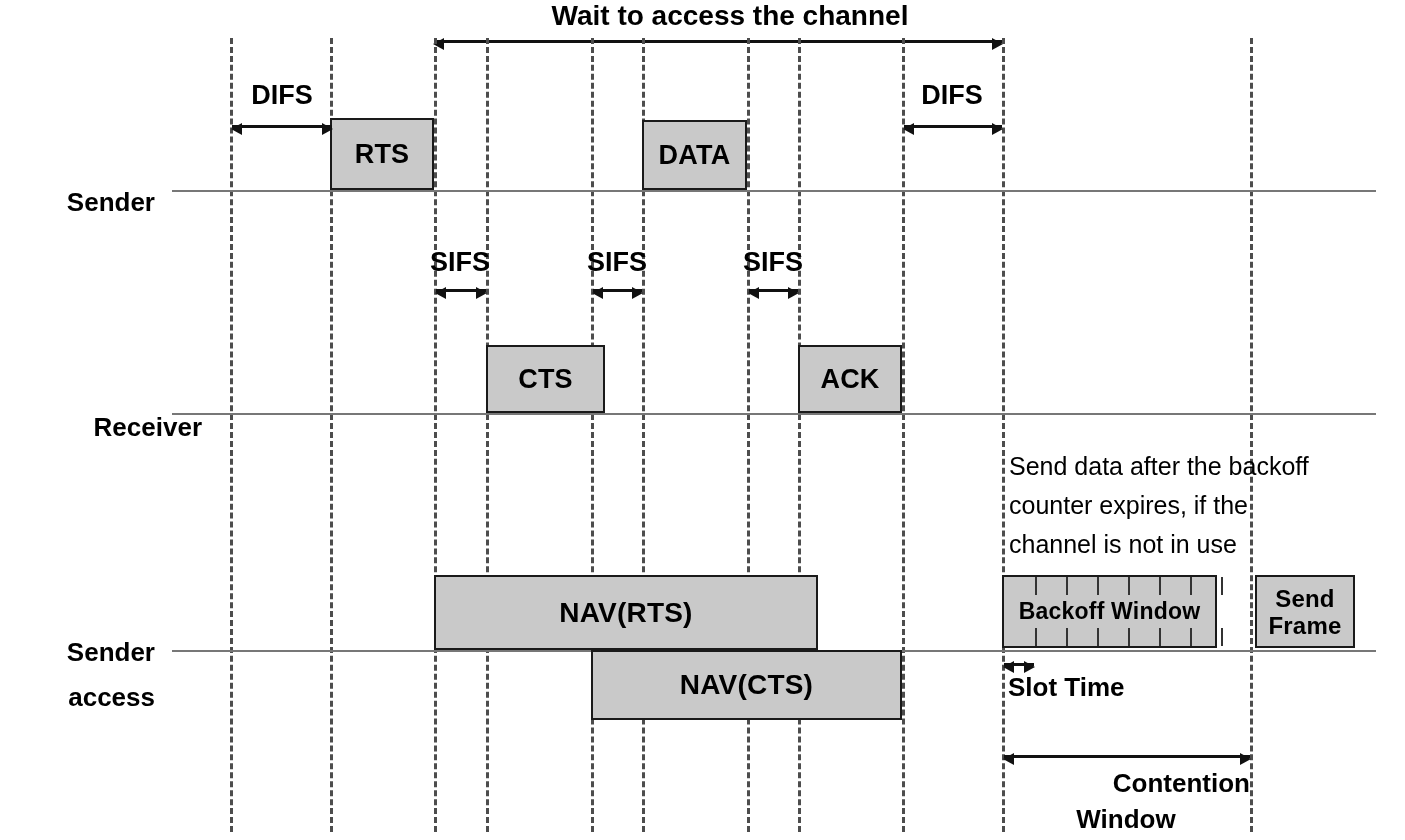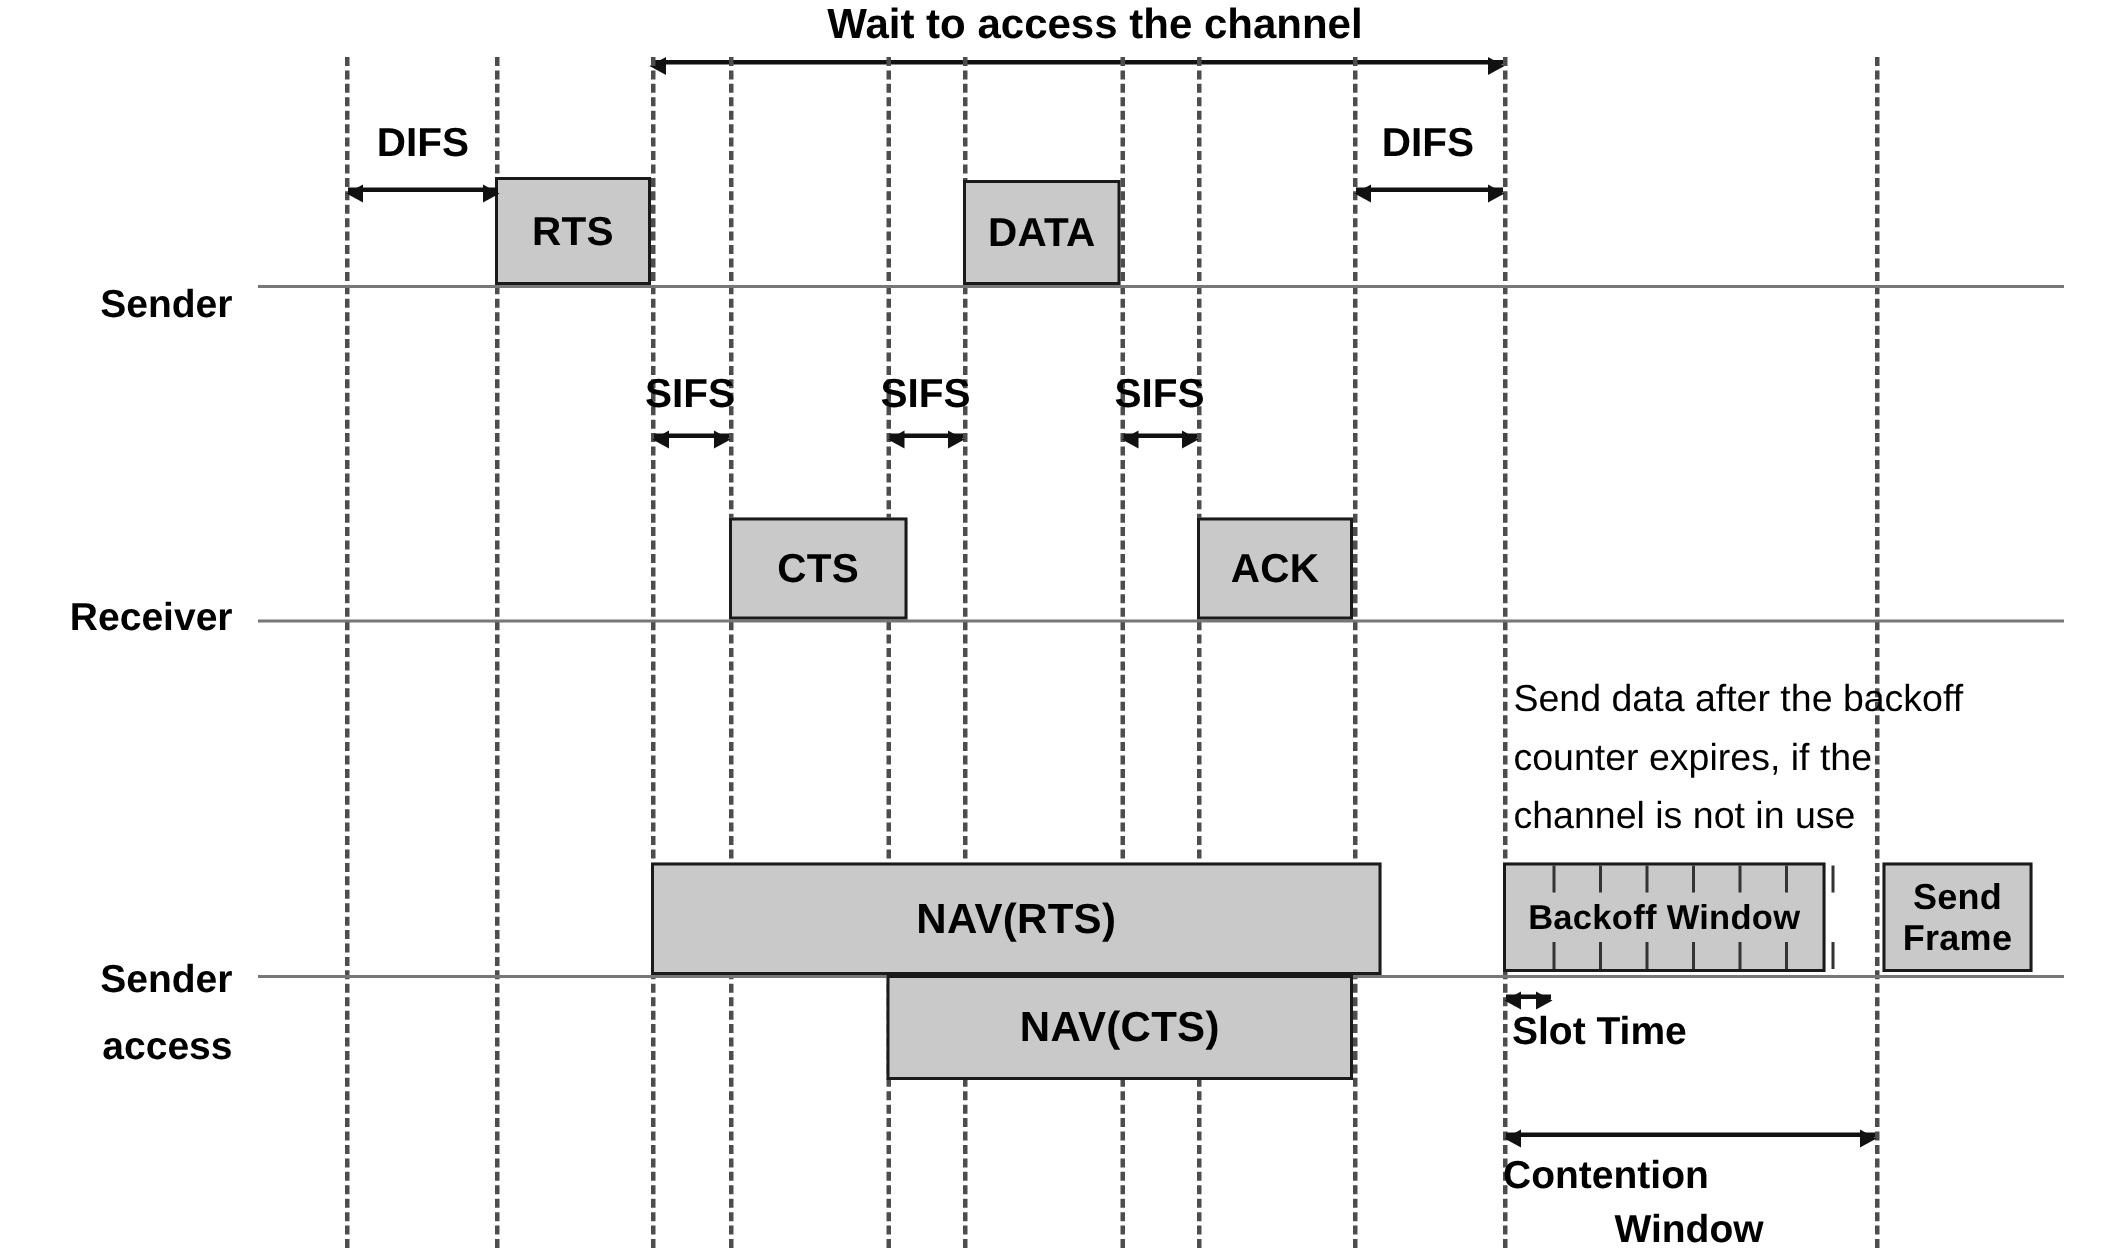--- a/index.html
+++ b/index.html
@@ -52,21 +52,21 @@
   <div class="vline" style="left:798px;top:38px;height:794px;"></div>
   <div class="vline" style="left:902px;top:38px;height:794px;"></div>
   <div class="vline" style="left:1002px;top:38px;height:794px;"></div>
   <div class="vline" style="left:1250px;top:38px;height:794px;"></div>
 
   <div class="baseline" style="left:172px;top:190px;width:1204px;"></div>
   <div class="baseline" style="left:172px;top:413px;width:1204px;"></div>
   <div class="baseline" style="left:172px;top:650px;width:1204px;"></div>
 
   <div class="rowlabel" style="left:0px;top:187px;width:155px;">Sender</div>
-  <div class="rowlabel" style="left:0px;top:396px;width:155px;">Receiver</div>
+  <div class="rowlabel" style="left:0px;top:412px;width:155px;padding-left:47px;">Receiver</div>
   <div class="rowlabel" style="left:0px;top:637px;width:155px;">Sender</div>
   <div class="rowlabel" style="left:0px;top:682px;width:155px;">access</div>
 
   <div class="frame" style="left:330px;top:118px;width:104px;height:72px;">
     <span style="font-size:27px;">RTS</span>
   </div>
 
   <div class="frame" style="left:642px;top:120px;width:105px;height:70px;">
     <span style="font-size:27px;">DATA</span>
   </div>
@@ -87,21 +87,21 @@
 
   <div class="caption" style="left:422px;top:247px;width:76px;text-align:center;font-size:27px;">SIFS</div>
   <div class="measure" style="left:436px;top:289px;width:50px;"></div>
 
   <div class="caption" style="left:583px;top:247px;width:68px;text-align:center;font-size:27px;">SIFS</div>
   <div class="measure" style="left:593px;top:289px;width:49px;"></div>
 
   <div class="caption" style="left:739px;top:247px;width:68px;text-align:center;font-size:27px;">SIFS</div>
   <div class="measure" style="left:749px;top:289px;width:49px;"></div>
 
-  <div class="frame" style="left:434px;top:575px;width:487px;height:75px;">
+  <div class="frame" style="left:434px;top:575px;width:384px;height:75px;">
     <span style="font-size:28px;">NAV(RTS)</span>
   </div>
 
   <div class="frame" style="left:591px;top:650px;width:311px;height:70px;">
     <span style="font-size:28px;">NAV(CTS)</span>
   </div>
 
   <div class="note" style="left:1009px;top:447px;width:400px;">Send data after the backoff</div>
   <div class="note" style="left:1009px;top:486px;width:400px;">counter expires, if the</div>
   <div class="note" style="left:1009px;top:525px;width:400px;">channel is not in use</div>
@@ -128,16 +128,16 @@
 
   <div class="frame sendframe" style="left:1255px;top:575px;width:100px;height:73px;flex-direction:column;">
     <span>Send</span>
     <span>Frame</span>
   </div>
 
   <div class="measure" style="left:1004px;top:663px;width:30px;"></div>
   <div class="caption" style="left:1008px;top:672px;width:220px;font-size:26px;">Slot Time</div>
 
   <div class="measure" style="left:1004px;top:755px;width:246px;"></div>
-  <div class="caption" style="left:1002px;top:768px;width:248px;text-align:left;font-size:26px;">Contention</div>
+  <div class="caption" style="left:1002px;top:768px;width:248px;text-align:right;font-size:26px;">Contention</div>
   <div class="caption" style="left:1002px;top:804px;width:248px;text-align:center;font-size:26px;">Window</div>
 
 </div>
 
 </body></html>

